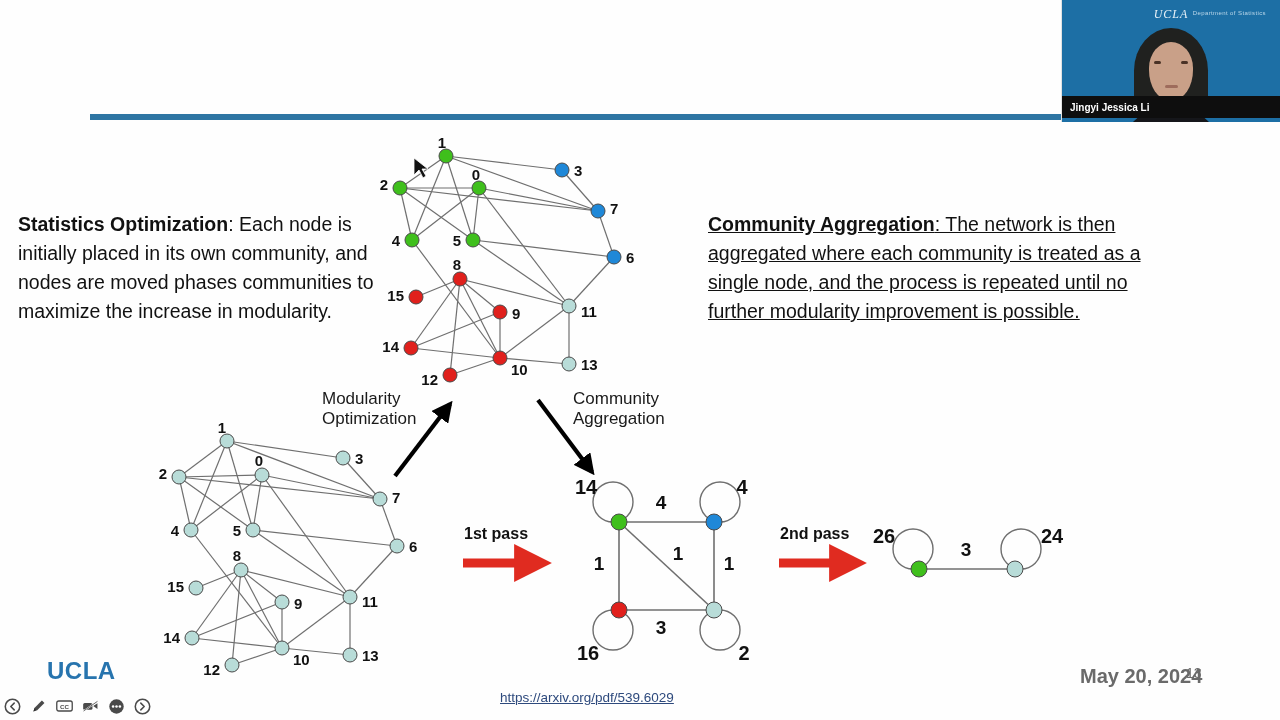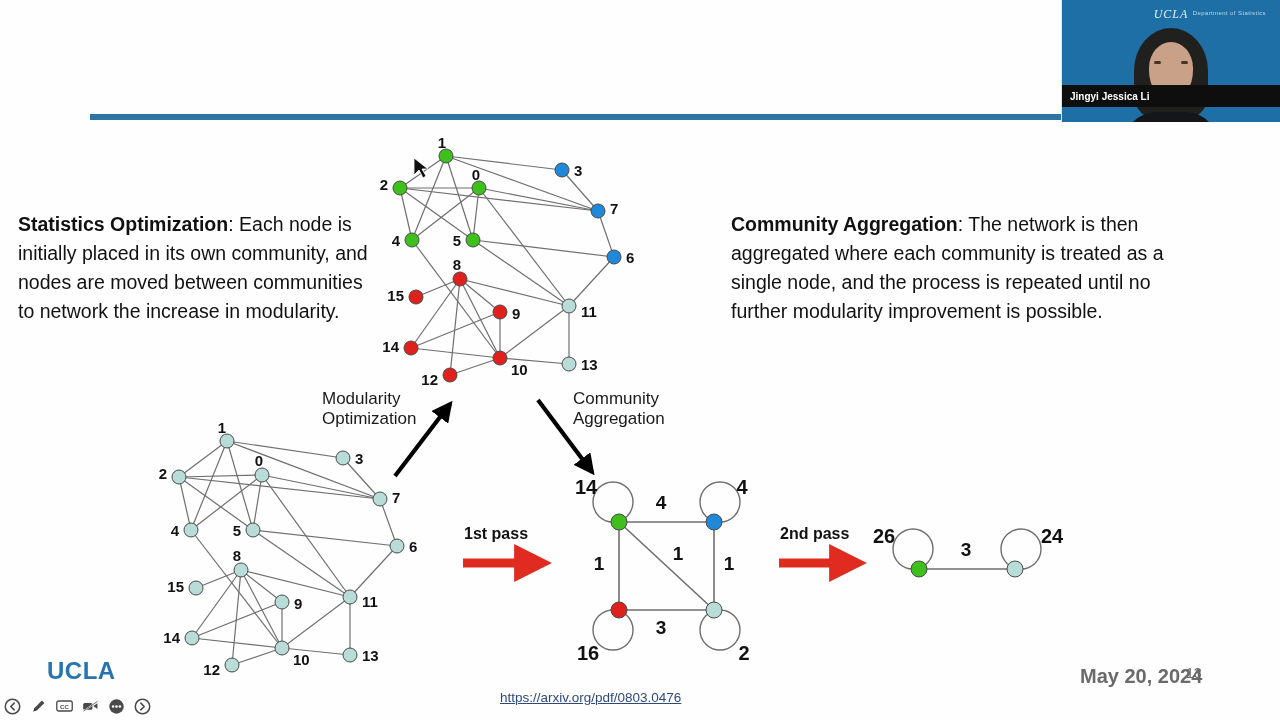--- a/index.html
+++ b/index.html
@@ -38,21 +38,21 @@
   
   .body-text {
     position: absolute;
     font-family: "Liberation Sans", sans-serif;
     font-size: 19.5px;
     line-height: 29px;
     color: #111111;
   }
   .body-text b { font-weight: bold; }
   #text-left  { left: 18px;  top: 210px; width: 360px; }
-  #text-right { left: 731px; top: 210px; width: 460px; }
+  #text-right { left: 708px; top: 210px; width: 460px; text-decoration: underline; }
 
   
   #video-overlay {
     position: absolute;
     right: 0; top: 0;
     width: 218px; height: 122px;
     background: #1d6fa5;
     overflow: hidden;
     border-left: 1px solid #e2e2e2;
   }
@@ -101,21 +101,21 @@
   }
   #video-person .eye.l { left: 27px; }
   #video-person .eye.r { left: 54px; }
   #video-person .mouth {
     position: absolute; left: 38px; top: 57px;
     width: 13px; height: 3px;
     background: #9e6c5c; border-radius: 2px;
   }
   #video-name-bar {
     position: absolute;
-    left: 0; bottom: 15px;
+    left: 0; bottom: 4px;
     width: 100%; height: 22px;
     background: #0e0e0e;
     color: #ffffff;
     font-size: 10px;
     font-weight: bold;
     display: flex; align-items: center;
     padding-left: 8px;
     box-sizing: border-box;
   }
 
@@ -174,21 +174,21 @@
   #player-toolbar svg { display: block; }
 </style>
 </head>
 <body>
 
 <div class="slide">
 
   <div id="title-rule"></div>
 
   <div class="body-text" id="text-left">
-    <b>Statistics Optimization</b><span>: Each node is initially placed in its own community, and nodes are moved between communities to network the increase in modularity.</span>
+    <b>Statistics Optimization</b><span>: Each node is initially placed in its own community, and nodes are moved phases communities to maximize the increase in modularity.</span>
   </div>
 
   <div class="body-text" id="text-right">
     <b>Community Aggregation</b><span>: The network is then aggregated where each community is treated as a single node, and the process is repeated until no further modularity improvement is possible.</span>
   </div>
 
   <svg id="graphs" viewBox="0 0 1280 720" width="1280" height="720">
       <g>
         <line x1="446" y1="156" x2="400" y2="188" stroke="#6f6f6f" stroke-width="1.2"></line>
         <line x1="446" y1="156" x2="412" y2="240" stroke="#6f6f6f" stroke-width="1.2"></line>
@@ -392,21 +392,21 @@
       <div class="face"></div>
       <div class="eye l"></div>
       <div class="eye r"></div>
       <div class="mouth"></div>
       <div class="shoulders"></div>
     </div>
     <div id="video-name-bar">Jingyi Jessica Li</div>
   </div>
 
   <div id="ucla-logo">UCLA</div>
-  <div id="source-link">https://arxiv.org/pdf/0803.0476</div>
+  <div id="source-link">https://arxiv.org/pdf/539.6029</div>
   <div id="slide-date">May 20, 2024</div>
   <div id="slide-number">13</div>
 
   <div id="player-toolbar">
     <div class="tb-icon">
       <svg viewBox="0 0 20 20" width="17" height="17">
           <circle cx="10" cy="10" r="8.5" fill="none" stroke="#4a4a4a" stroke-width="1.8"></circle>
           <path d="M12 6 L8 10 L12 14" fill="none" stroke="#4a4a4a" stroke-width="1.8" stroke-linecap="round" stroke-linejoin="round"></path>
         </svg>
     </div>

